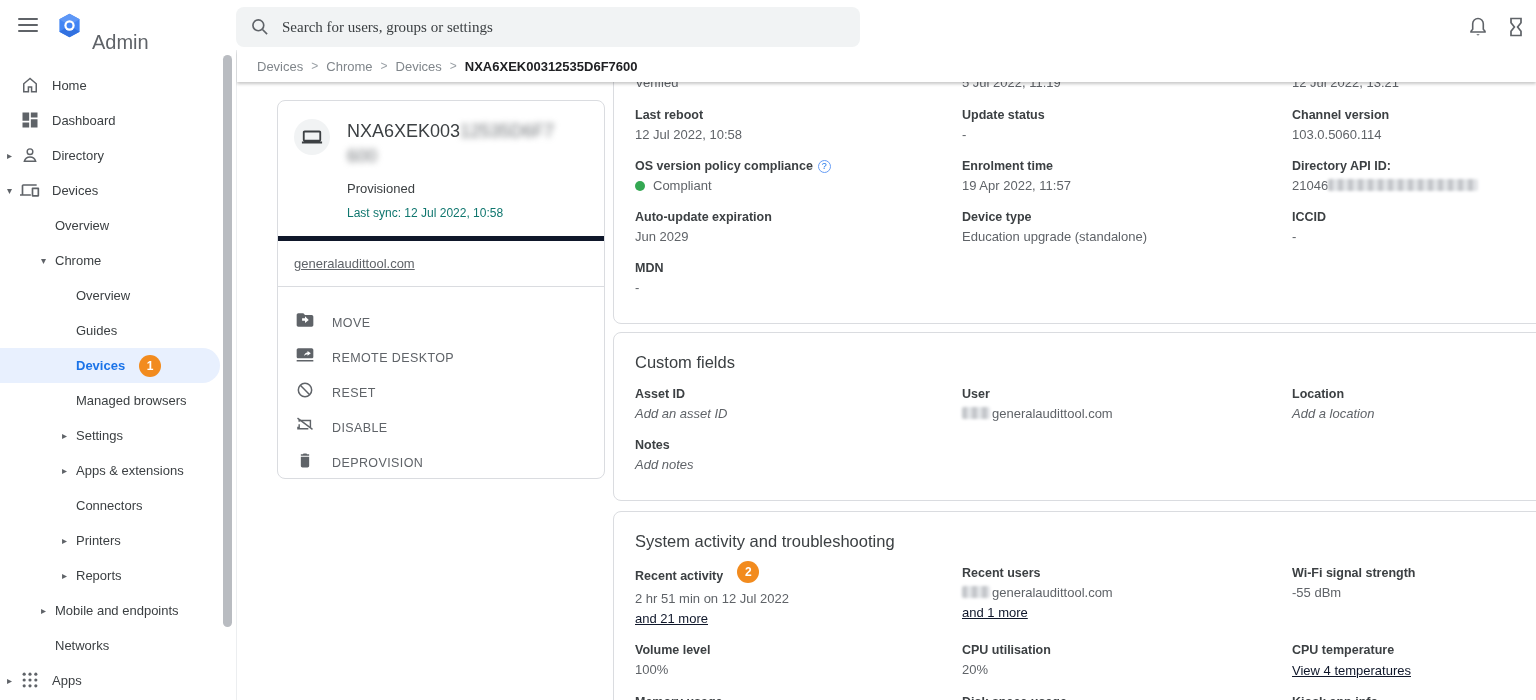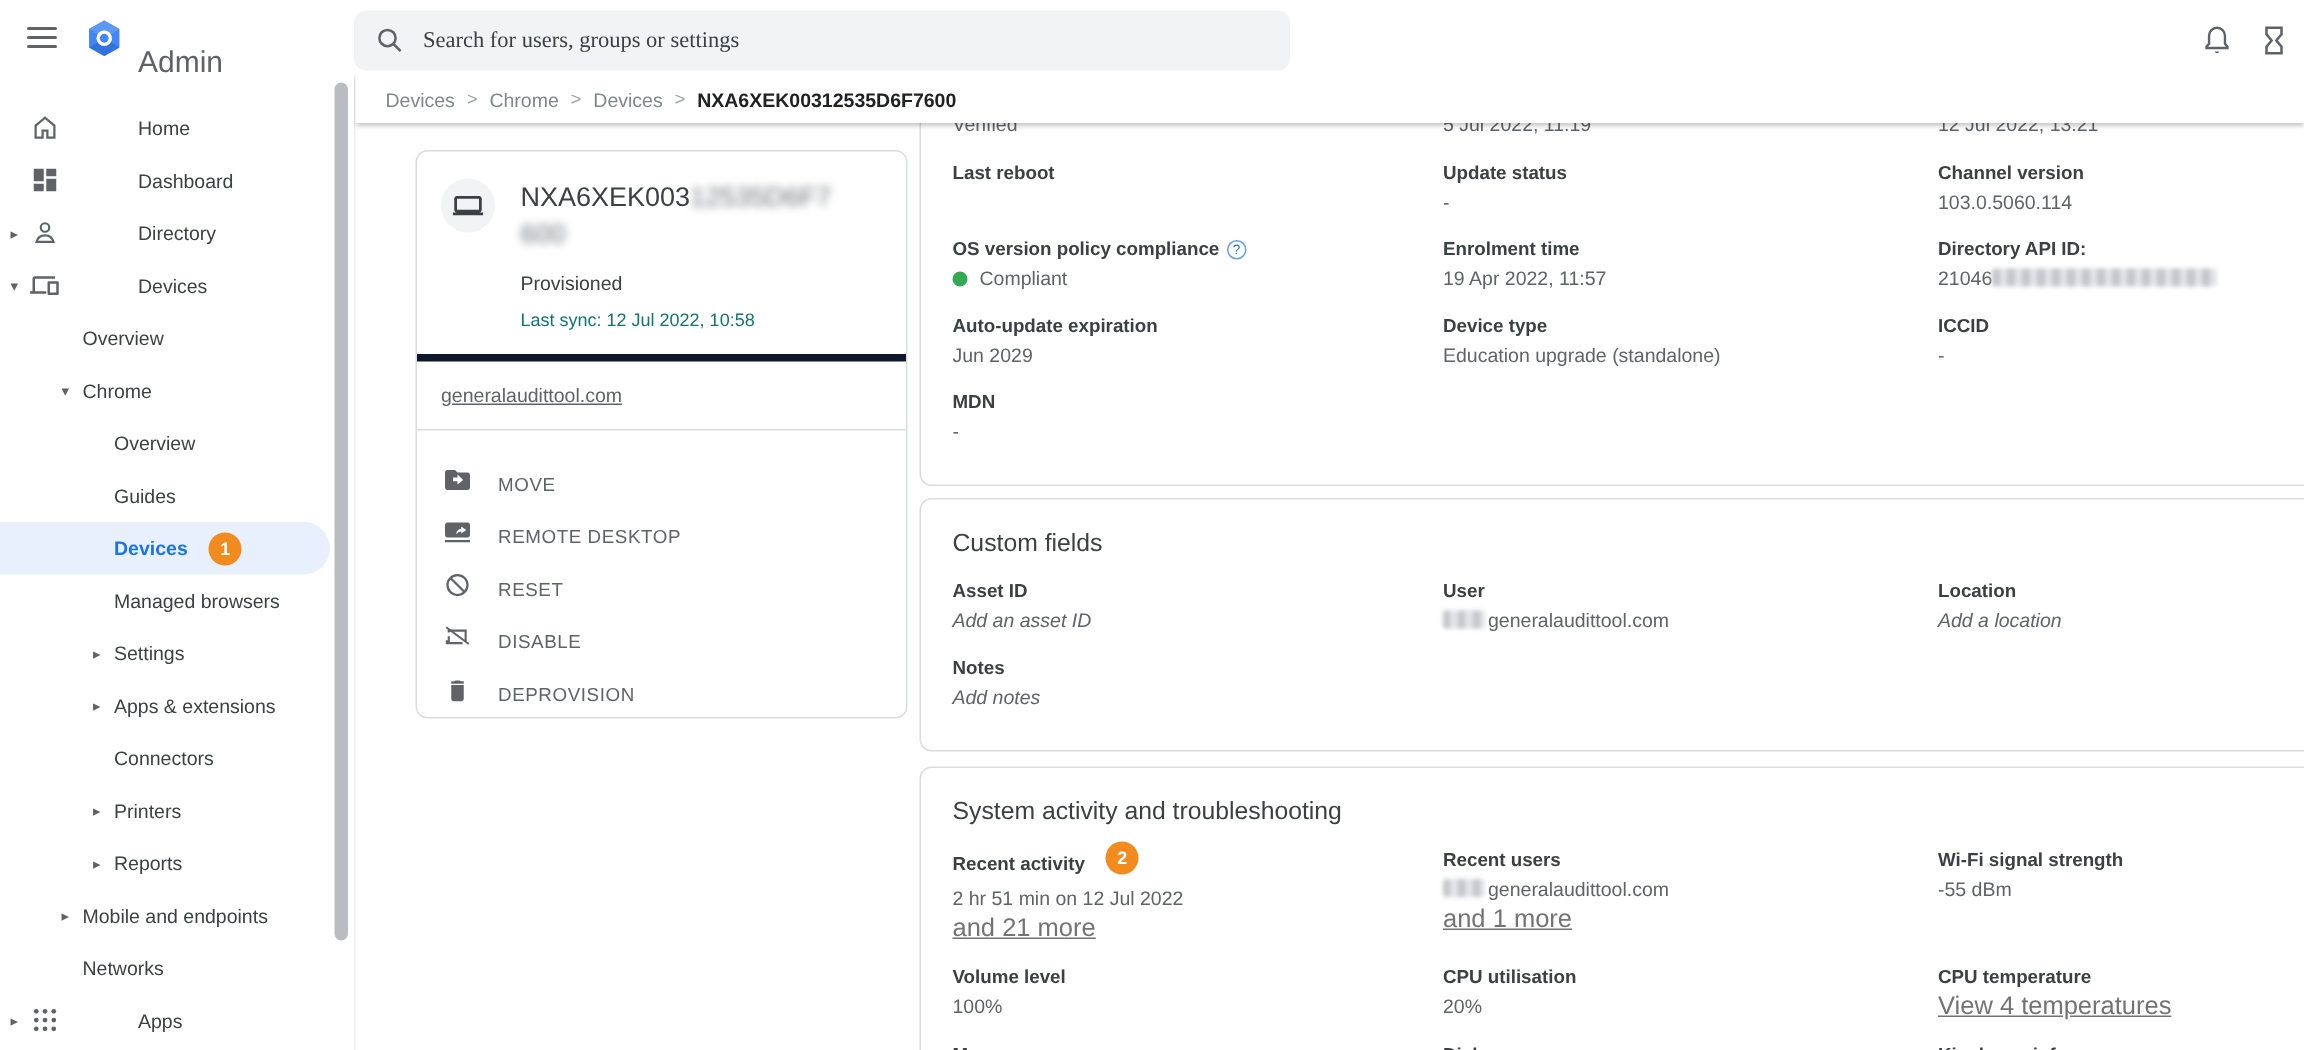--- a/index.html
+++ b/index.html
@@ -20,21 +20,21 @@
   .search input::placeholder { color:#3c4043; opacity:1; }
   .tb-ico { position:absolute; top:15px; width:24px; height:24px; cursor:pointer; }
 
   
   .sidebar { position:absolute; left:0; top:50px; width:236px; bottom:0; background:#fff; z-index:20; padding-top:18px; }
   .nav-row { position:relative; height:35px; display:flex; align-items:center; font-size:13px;
     color:#3c4043; cursor:pointer; }
   .arrow { position:absolute; font-size:10px; color:#5f6368; }
   .lvl1 .arrow { left:7px; } .lvl2 .arrow { left:41px; } .lvl3 .arrow { left:62px; }
   .nav-ico { position:absolute; left:20px; top:7px; width:20px; height:20px; }
-  .lvl1 .nav-label { padding-left:52px;margin-left:40px; } .lvl2 .nav-label { padding-left:55px; } .lvl3 .nav-label { padding-left:76px; }
+  .lvl1 .nav-label { padding-left:52px; } .lvl2 .nav-label { padding-left:55px; } .lvl3 .nav-label { padding-left:76px; }
   .nav-row.sel { width:220px; background:#e8f0fe; border-radius:0 17.5px 17.5px 0; }
   .nav-row.sel .nav-label { color:#1a73e8; font-weight:bold; }
   .badge { display:inline-block; min-width:22px; height:22px; line-height:22px; border-radius:50%;
     background:#f28b1e; color:#fff; font-size:12px; font-weight:bold; text-align:center; }
   .nav-row .badge { margin-left:14px; }
   .side-scroll { position:absolute; right:4px; top:5px; width:9px; height:572px; background:#b9bcc1; border-radius:4.5px; }
 
   
   .content { position:absolute; left:236px; top:50px; right:0; bottom:0; background:#fff; border-left:1px solid #eceef0; }
   .crumbbar { position:relative; z-index:10; height:32px; background:#fff; display:flex; align-items:center;
@@ -64,21 +64,21 @@
   .act-row svg { position:absolute; left:17px; }
   .act-label { padding-left:54px; font-size:12.5px; letter-spacing:0.4px; color:#5f6368; }
 
   
   .right-col { position:absolute; left:376px; top:-14px; width:962px; }
   .grid3 { display:grid; grid-template-columns:327px 330px 1fr; padding-left:21px; }
   .field { margin-bottom:14px; padding-right:24px; }
   .f-label { font-size:12.5px; line-height:16px; font-weight:bold; color:#3c4043; margin-bottom:3px; }
   .f-value { font-size:13px; line-height:18px; color:#5f6368; }
   .f-italic { font-style:italic; }
-  .f-link { display:inline-block; margin-top:2px; font-size:17px; line-height:18px; color:#737373;
+  .f-link { display:inline-block; margin-top:2px; font-size:13px; line-height:18px; color:#0f172a;
     text-decoration:underline; cursor:pointer; }
   .card1 { padding:6px 0 12px; }
   .clipped-row { font-size:13px; line-height:16px; color:#5f6368; margin-bottom:16px; }
   .card2 { margin-top:8px; padding:20px 0 12px; }
   .card3 { margin-top:10px; padding:20px 0 60px; }
   .sec-title { font-size:16.5px; color:#3c4043; padding-left:21px; margin-bottom:14px; }
   .dot { display:inline-block; width:10px; height:10px; border-radius:50%; background:#34a853;
     margin-right:8px; vertical-align:-1px; }
   .help { display:inline-block; width:13px; height:13px; border:1px solid #669df6; border-radius:50%;
     color:#1a73e8; font-size:9px; line-height:11px; text-align:center; font-weight:normal;
@@ -307,20 +307,21 @@
 
       <div class="card card1">
         <div class="grid3 clipped-row">
           <span>Verified</span>
           <span>5 Jul 2022, 11:19</span>
           <span>12 Jul 2022, 13:21</span>
         </div>
         <div class="grid3">
           <div class="field">
             <div class="f-label">Last reboot</div>
+            <div class="f-value">12 Jul 2022, 10:58</div>
           </div>
           <div class="field">
             <div class="f-label">Update status</div>
             <div class="f-value">-</div>
           </div>
           <div class="field">
             <div class="f-label">Channel version</div>
             <div class="f-value">103.0.5060.114</div>
           </div>
         </div>

